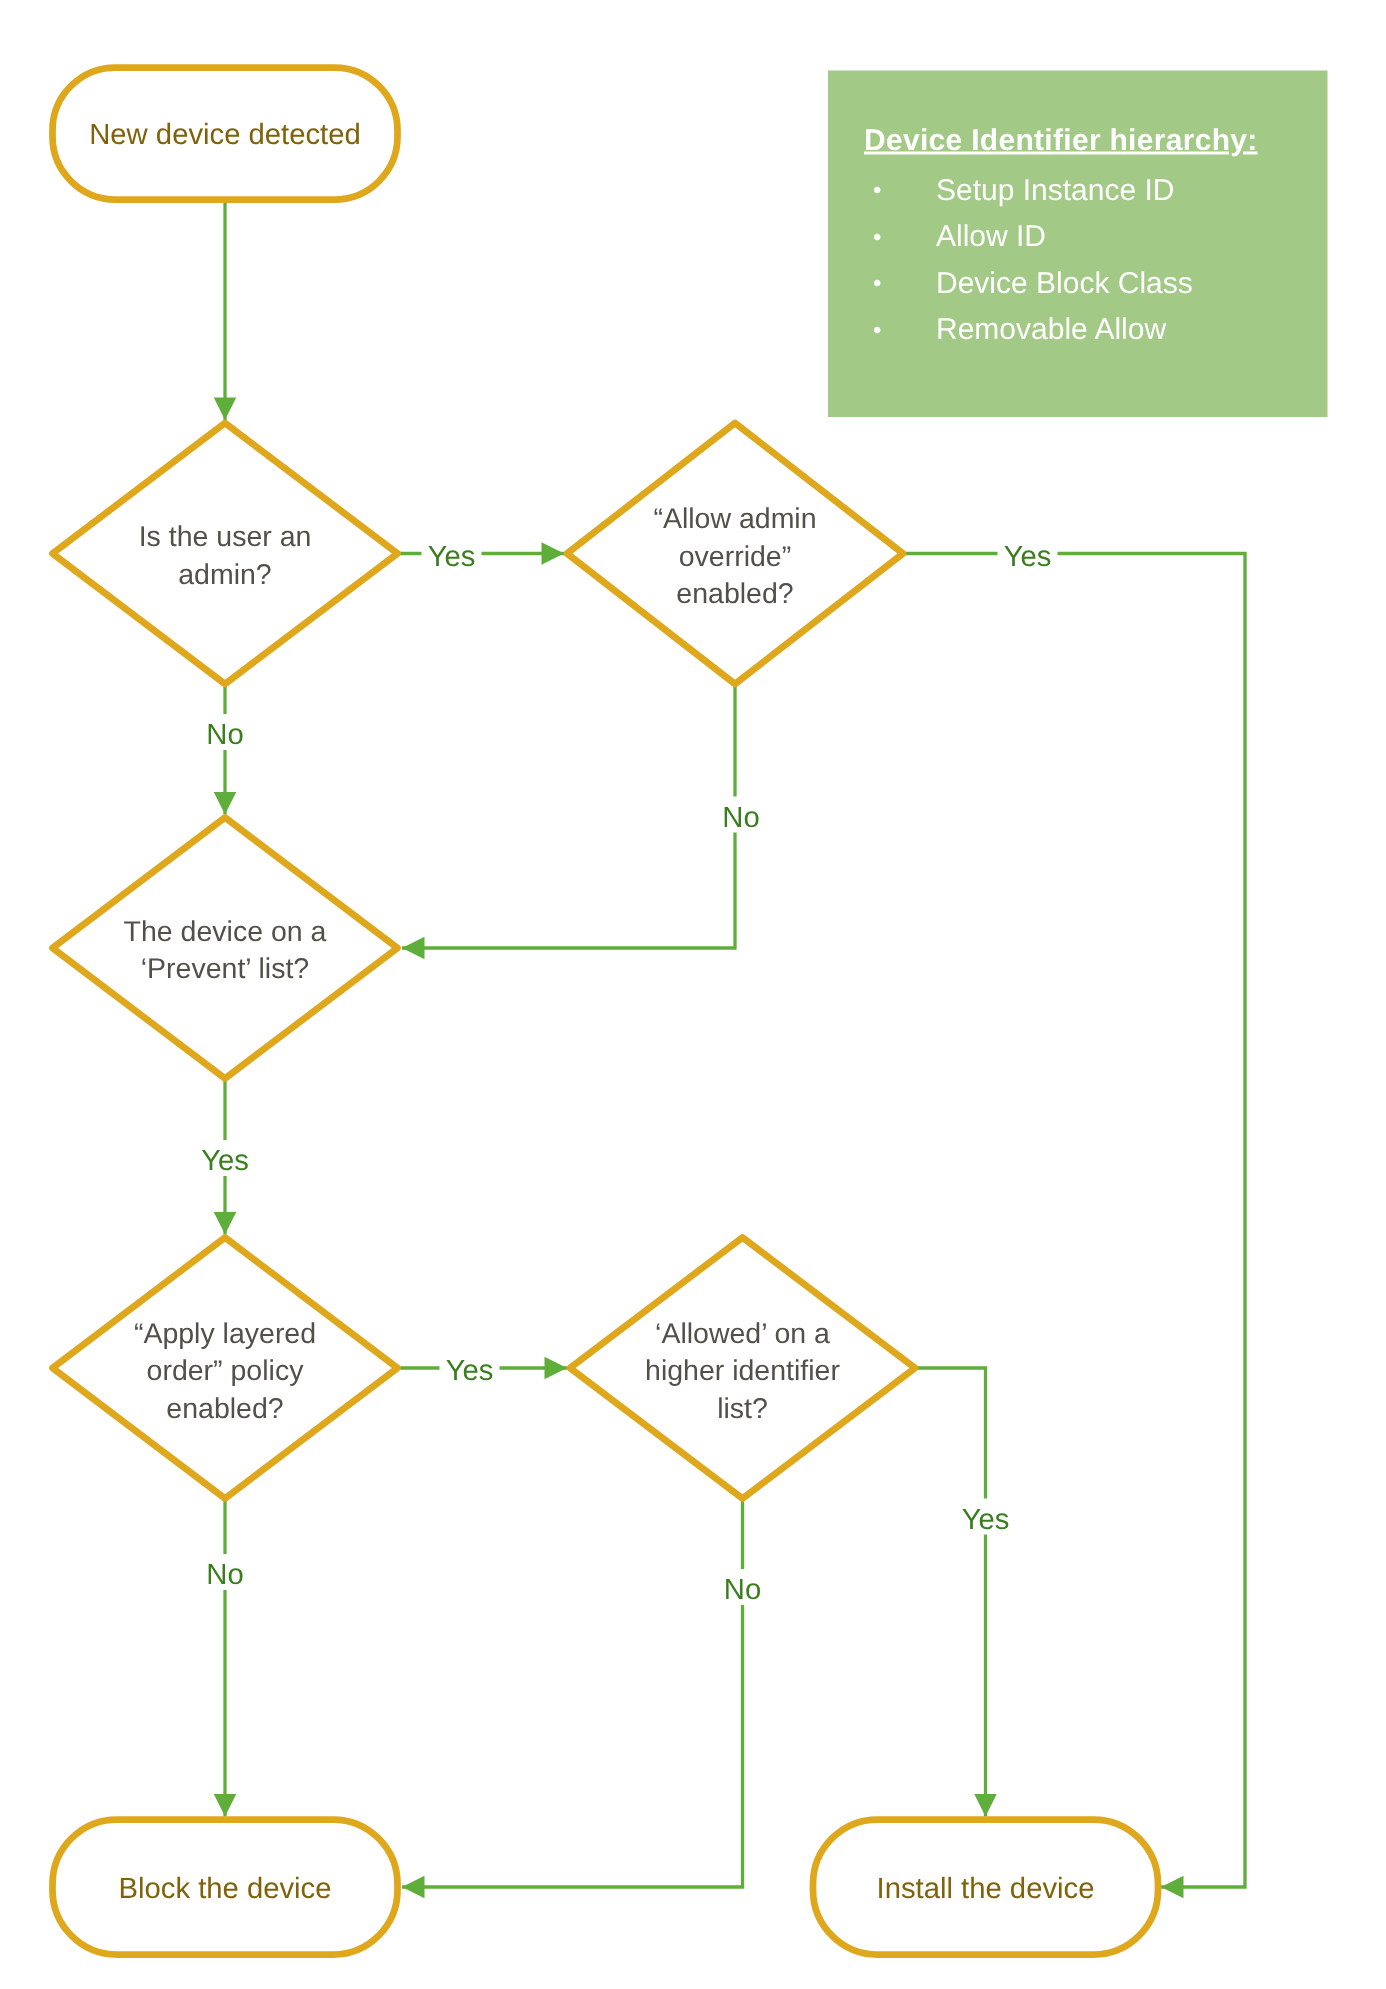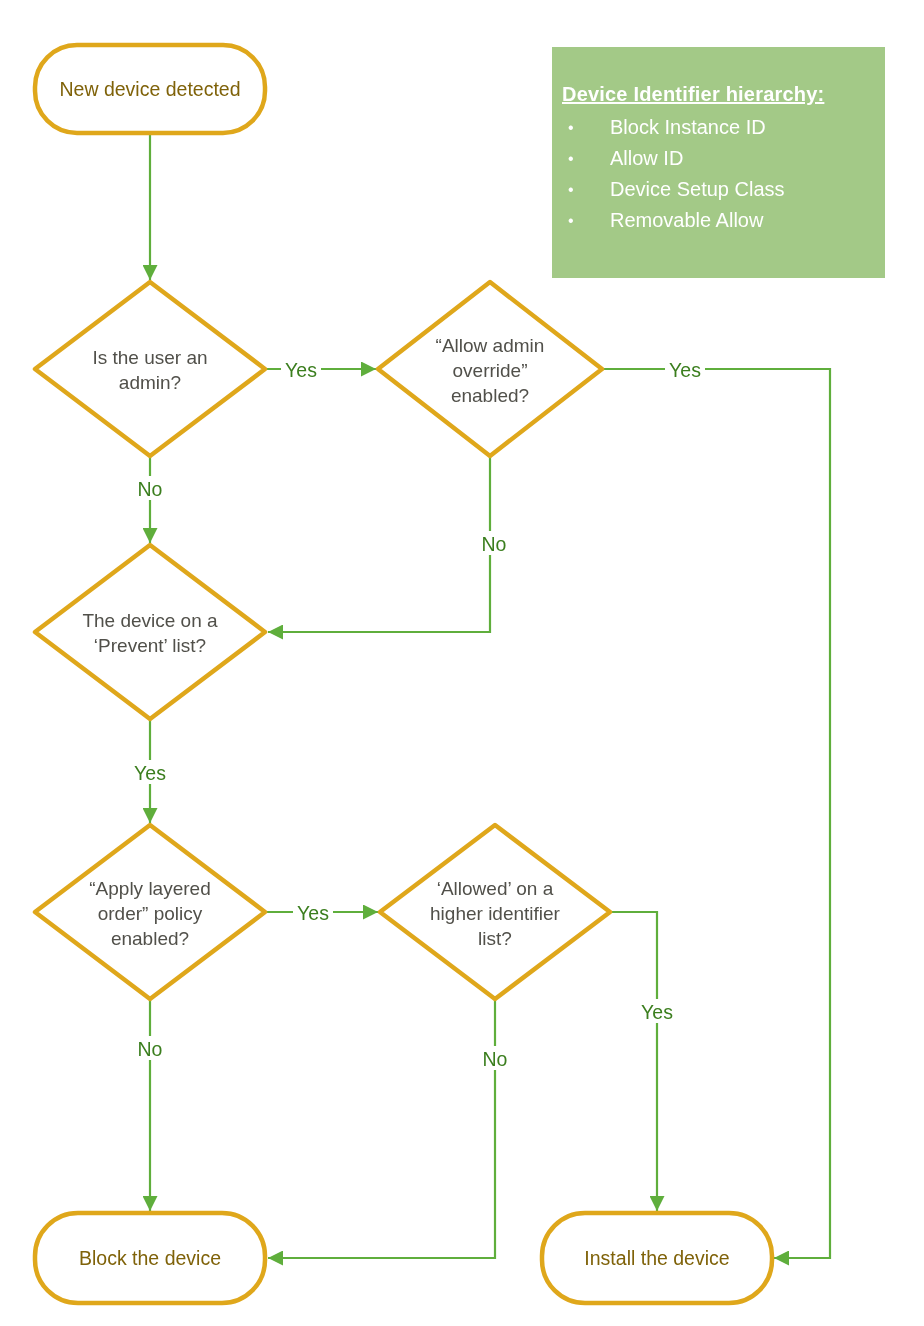--- a/index.html
+++ b/index.html
@@ -43,21 +43,21 @@
   .label-bg{fill:#fff;}
 
   
   .legend{
     position:absolute;
     left:552px;top:47px;
     width:333px;height:231px;
     box-sizing:border-box;
     background:var(--legend-bg,#A3C987);
     color:var(--legend-text,#FFFFFF);
-    padding:36px 8px 0 8px;
+    padding:36px 8px 0 22px;
   }
   .legend-title{
     font-size:20px;
     font-weight:bold;
     text-decoration:underline;
     padding-left:2px;
     margin-bottom:6px;
     letter-spacing:0.2px;
   }
   .legend-list{
@@ -177,29 +177,29 @@
       <rect class="shape" x="542" y="1213" width="230" height="90" rx="43" ry="43"></rect>
       <text class="terminal-text" x="657" y="1265">Install the device</text>
     </g>
   </svg>
 
   <div class="legend">
     <div class="legend-title">Device Identifier hierarchy:</div>
     <ul class="legend-list">
       <li>
         <span class="legend-bullet">•</span>
-        <span>Block Instance ID</span>
+        <span>Setup Instance ID</span>
       </li>
       <li>
         <span class="legend-bullet">•</span>
         <span>Allow ID</span>
       </li>
       <li>
         <span class="legend-bullet">•</span>
-        <span>Device Setup Class</span>
+        <span>Device Block Class</span>
       </li>
       <li>
         <span class="legend-bullet">•</span>
         <span>Removable Allow</span>
       </li>
     </ul>
   </div>
 
 </div>
 

